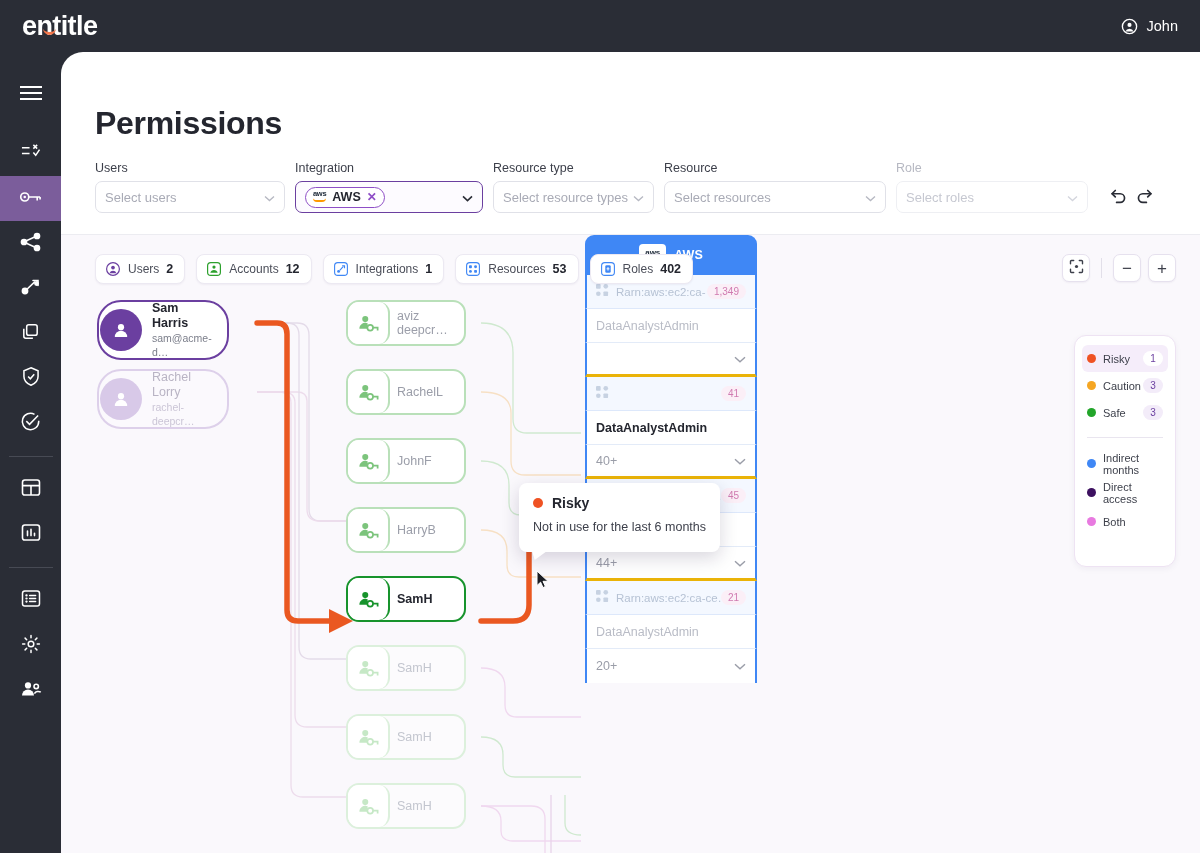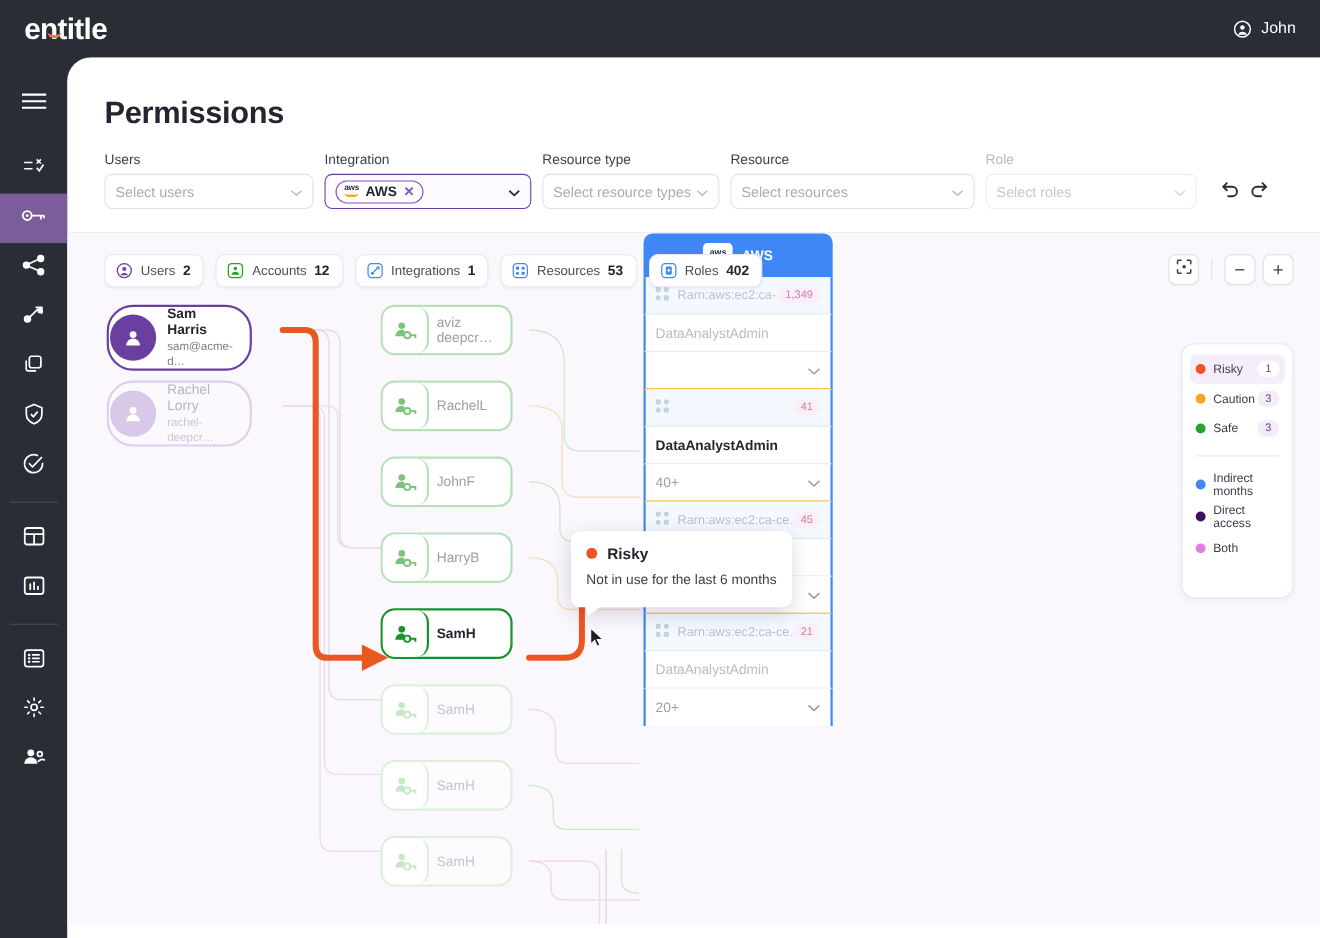--- a/index.html
+++ b/index.html
@@ -37,22 +37,22 @@
   }
   .rail-item.active { background: #7b5d9b; }
   .rail-sep { width: 44px; height: 1px; background: #474a54; margin: 10px 0; }
 
   
   .page {
     position: absolute; left: 61px; top: 52px; width: 1139px; height: 801px;
     background: #ffffff; border-top-left-radius: 22px; overflow: hidden;
   }
   .page-title {
-    font-size: 28px; font-weight: 700; color: #24262f;
-    padding: 35px 0 0 34px; letter-spacing: -0.3px;
+    font-size: 32px; font-weight: 700; color: #24262f;
+    padding: 35px 0 0 34px; letter-spacing: -0.3px; margin-top: 18px;
   }
 
   
   .filters {
     display: flex; align-items: flex-end; gap: 10px;
     padding: 19px 0 0 34px; position: relative;
   }
   .filter { display: flex; flex-direction: column; }
   .filter-label { font-size: 12.5px; color: #3c3f4a; margin-bottom: 6px; font-weight: 400; }
   .filter-label.dim { color: #b6b8c2; }
@@ -180,21 +180,21 @@
   .rrow.arn { background: #f4f8ff; border-bottom: 1px solid #dde8fb; }
   .rrow.arn .arn-txt { color: #b6c2d4; font-size: 11.5px; padding-left: 7px; flex: 1;
                        overflow: hidden; white-space: nowrap; }
   .rrow.arn .cnt {
     background: #fbeff7; color: #d07ab0; font-size: 10px; border-radius: 9px;
     padding: 2px 7px; font-weight: 500;
   }
   .rrow.role { color: #b9bcc6; border-bottom: 1px solid #e3ebf8; }
   .rrow.role.hi { color: #24262f; font-weight: 700; }
   .rrow.more {
-    color: #9a9da8; justify-content: space-between; border-bottom: 1px solid #eab308;
+    color: #9a9da8; justify-content: space-between; border-bottom: 3px solid #eab308;
   }
   .rrow.last { border-bottom: none; }
 
   
   .legend {
     position: absolute; right: 24px; top: 100px; width: 102px; height: 232px;
     background: #fff; border: 1px solid #eee3f3; border-radius: 12px;
     padding: 9px 0 0 0; z-index: 14; box-shadow: 0 2px 6px rgba(40,20,70,.05);
   }
   .lrow {

